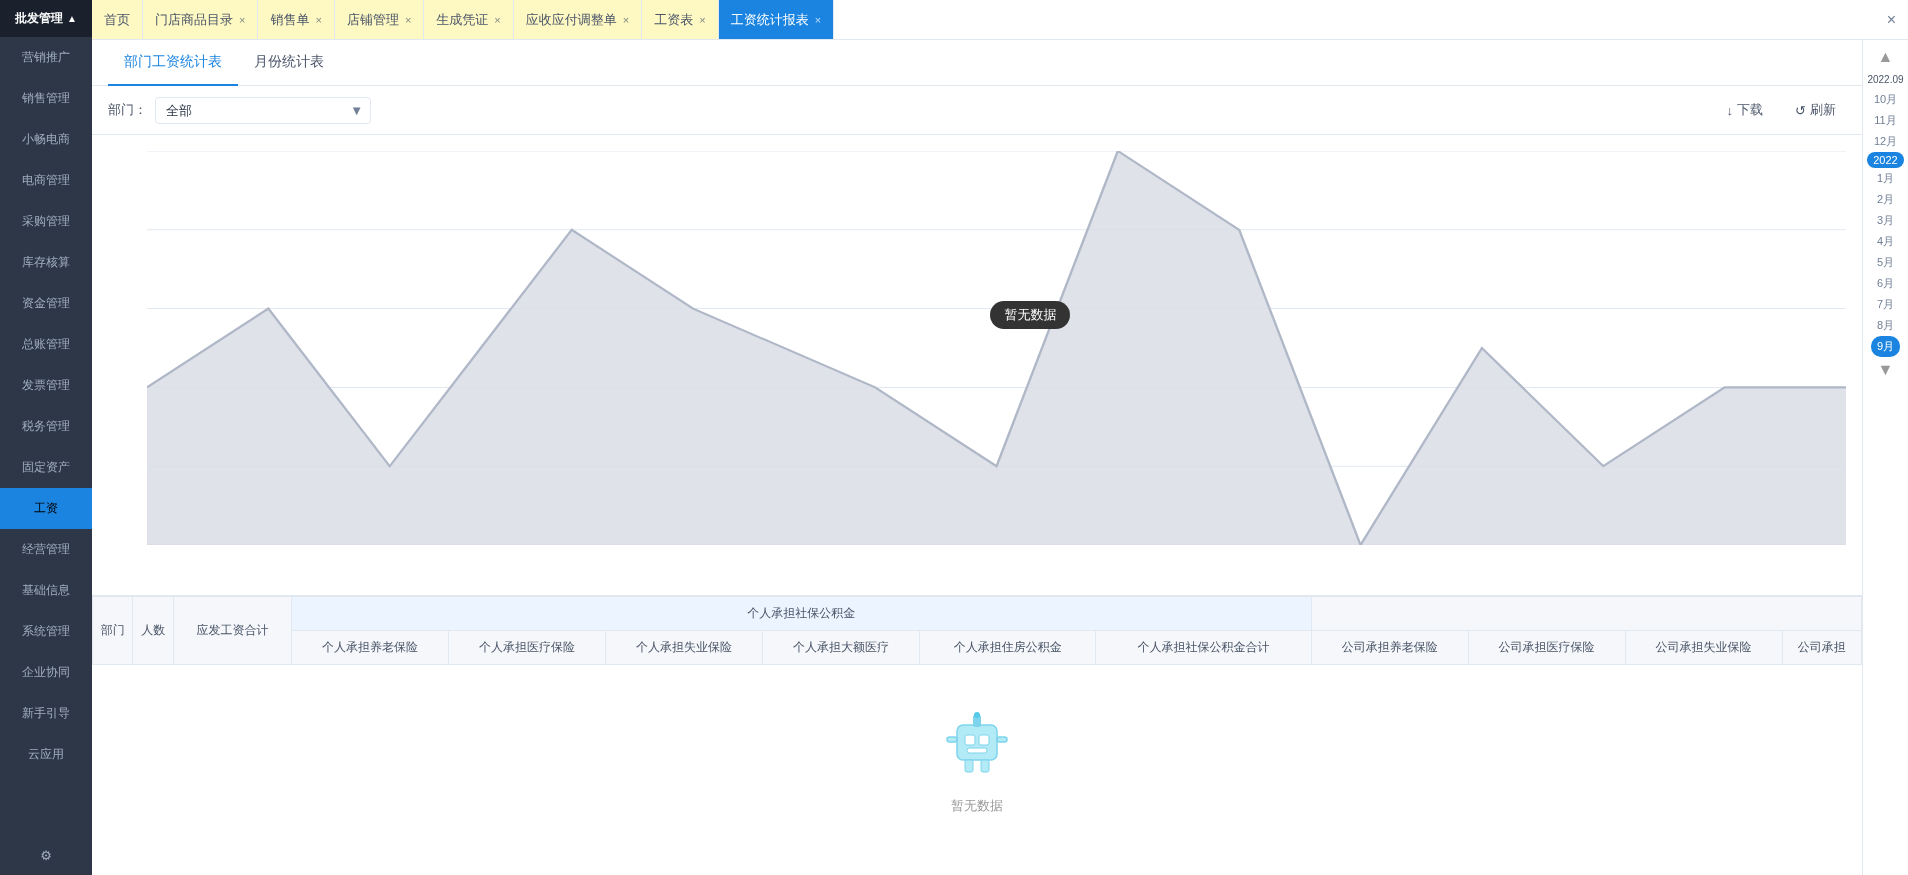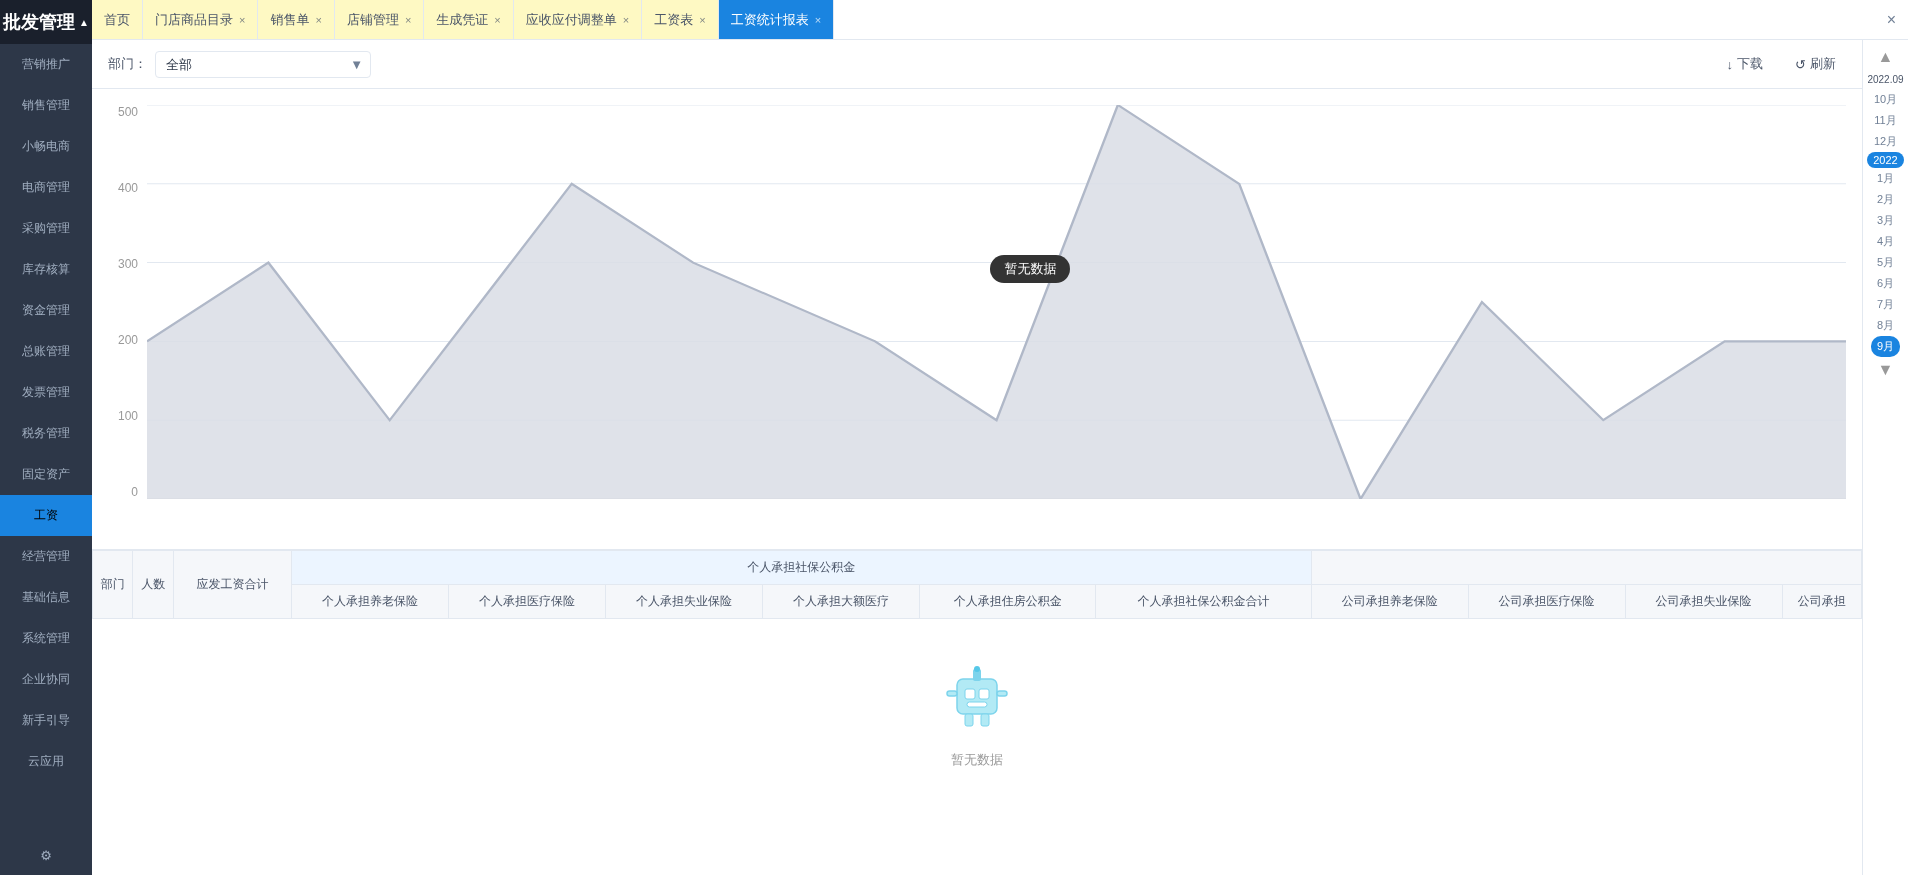--- a/index.html
+++ b/index.html
@@ -3,21 +3,21 @@
   <meta charset="utf-8">
   <style>
     * { box-sizing: border-box; margin: 0; padding: 0; }
     body { font-family: "Microsoft YaHei", "PingFang SC", sans-serif; font-size: 13px; background: #f0f2f5; overflow: hidden; }
 
     .app-wrapper { display: flex; height: 875px; width: 1908px; }
 
     
     .sidebar { width: 92px; background: #2d3748; display: flex; flex-direction: column; align-items: center; height: 100%; overflow-y: auto; flex-shrink: 0; }
     .sidebar-header { width: 100%; padding: 10px 0; display: flex; align-items: center; justify-content: center; background: #1a202c; cursor: pointer; }
-    .sidebar-header-text { color: #fff; font-size: 18px; font-weight: bold; }
+    .sidebar-header-text { color: #fff; font-size: 12px; font-weight: bold; }
     .sidebar-header-arrow { color: #fff; margin-left: 4px; font-size: 10px; }
     .sidebar-item { width: 100%; padding: 12px 0; display: flex; align-items: center; justify-content: center; cursor: pointer; color: #a0aec0; font-size: 12px; text-align: center; }
     .sidebar-item.active { background: #1a84e0; color: #000000; }
     .sidebar-footer { margin-top: auto; width: 100%; padding: 12px 0; display: flex; align-items: center; justify-content: center; color: #a0aec0; cursor: pointer; }
 
     
     .main-area { flex: 1; display: flex; flex-direction: column; overflow: hidden; }
 
     
     .tab-bar { display: flex; align-items: center; background: #fff; border-bottom: 1px solid #e2e8f0; height: 40px; flex-shrink: 0; overflow: hidden; }
@@ -180,20 +180,28 @@
         <span>工资统计报表</span>
         <span class="tab-close">×</span>
       </div>
       <div class="tab-bar-close">×</div>
     </div>
 
     <div class="content-area">
 
       <div class="page-content">
 
+        <div class="sub-tab-bar">
+          <div class="sub-tab active">
+            <span>部门工资统计表</span>
+          </div>
+          <div class="sub-tab">
+            <span>月份统计表</span>
+          </div>
+        </div>
 
         <div class="toolbar">
           <div class="toolbar-left">
             <span class="toolbar-label">部门：</span>
             <div class="toolbar-select-wrapper">
               <select class="toolbar-select">
                 <option>全部</option>
               </select>
               <span class="select-arrow">▼</span>
             </div>
@@ -204,28 +212,20 @@
               <span>下载</span>
             </button>
             <button class="toolbar-btn">
               <span>↺</span>
               <span>刷新</span>
             </button>
           </div>
         </div>
 
         <div class="chart-area">
-          <div class="chart-y-labels">
-            <span>500</span>
-            <span>400</span>
-            <span>300</span>
-            <span>200</span>
-            <span>100</span>
-            <span>0</span>
-          </div>
           <div class="chart-svg-wrapper">
             <svg width="100%" height="100%" viewBox="0 0 1400 380" preserveAspectRatio="none">
 
               <line x1="0" y1="0" x2="1400" y2="0" stroke="#e2e8f0" stroke-width="1"></line>
               <line x1="0" y1="76" x2="1400" y2="76" stroke="#e2e8f0" stroke-width="1"></line>
               <line x1="0" y1="152" x2="1400" y2="152" stroke="#e2e8f0" stroke-width="1"></line>
               <line x1="0" y1="228" x2="1400" y2="228" stroke="#e2e8f0" stroke-width="1"></line>
               <line x1="0" y1="304" x2="1400" y2="304" stroke="#e2e8f0" stroke-width="1"></line>
               <line x1="0" y1="380" x2="1400" y2="380" stroke="#ccc" stroke-width="1"></line>
 

